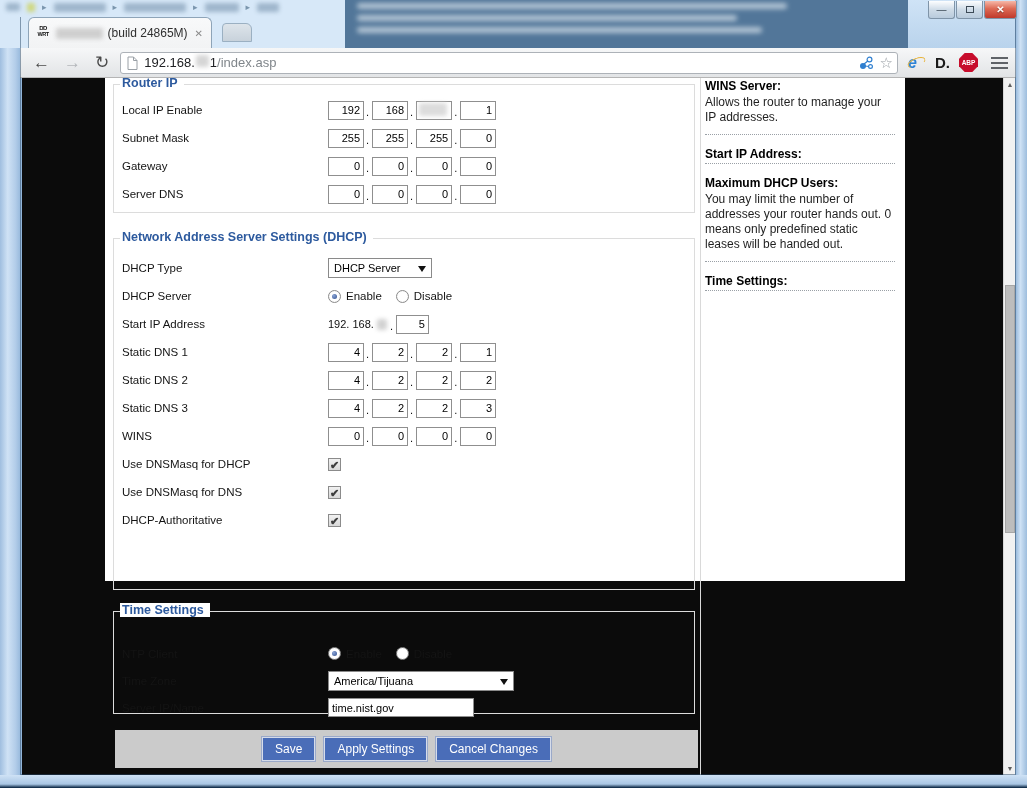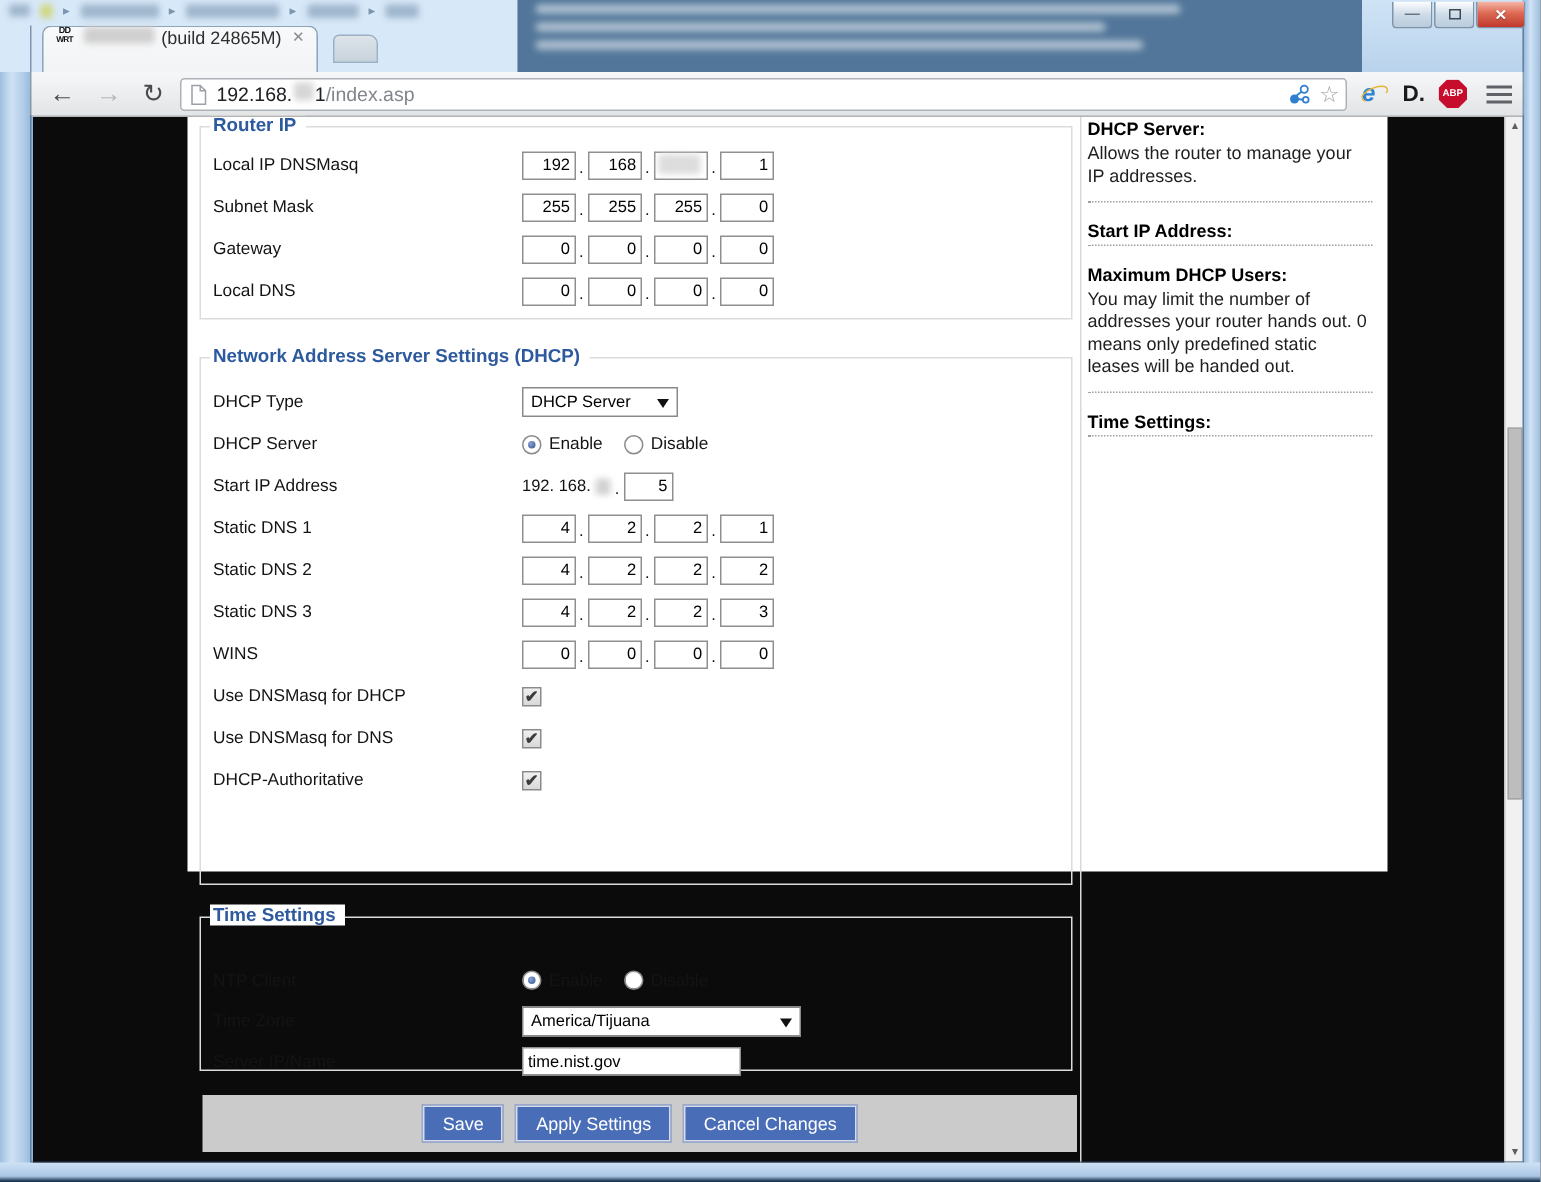--- a/index.html
+++ b/index.html
@@ -31,21 +31,21 @@
     background:linear-gradient(#fdfeff,#cfdce8 50%,#b9cbdc); color:#3c4a57; font-size:10px;
     display:flex; align-items:center; justify-content:center; border-radius:0 0 3px 3px; }
   .winbtn + .winbtn { margin-left:1px; }
   .winbtn.close { width:33px; background:linear-gradient(#f6b8a8,#dd6a55 45%,#c0392b);
     color:#fff; font-weight:bold; text-shadow:0 1px 1px rgba(0,0,0,.4); }
   .maxglyph { width:8px; height:7px; border:1px solid #3c4a57; display:inline-block; }
 
   
   .tab { position:absolute; left:28px; top:17px; width:184px; height:31px; z-index:3;
     background:linear-gradient(#f8f9fa,#f2f3f4); border:1px solid #8ea4b8; border-bottom:none;
-    border-radius:6px 6px 0 0; display:flex; padding:0 6px; gap:5px; }
+    border-radius:6px 6px 0 0; display:flex; align-items:center; padding:0 6px; gap:5px; }
   .favicon { width:16px; height:16px; flex:0 0 16px; color:#111; font-weight:bold; text-align:center; }
   .favicon .l1 { display:block; font-size:6px; line-height:7px; letter-spacing:-0.5px; }
   .favicon .l2 { display:block; font-size:5.5px; line-height:5px; letter-spacing:-0.5px; }
   .tab-title { font-size:12px; color:#2f2f2f; white-space:nowrap; }
   .tab-close { margin-left:auto; color:#8a8a8a; font-size:10px; padding:1px 2px; }
   .newtab { position:absolute; left:222px; top:23px; width:30px; height:19px; z-index:3;
     background:linear-gradient(#dde4ea,#c8d2db); border:1px solid #9bb0c2; border-radius:4px 6px 0 0; }
 
   
   .toolbar { position:absolute; left:20px; top:48px; width:996px; height:30px; z-index:4;
@@ -67,21 +67,21 @@
     border-radius:50%; transform:rotate(-22deg); border-bottom-color:transparent; }
   .d-icon { font-weight:800; font-size:15px; color:#1a1a1a; }
   .abp-icon { width:19px; height:19px; background:#c70d2c; color:#fff; font-size:6.5px; font-weight:bold;
     display:flex; align-items:center; justify-content:center;
     clip-path:polygon(30% 0,70% 0,100% 30%,100% 70%,70% 100%,30% 100%,0 70%,0 30%); }
   .menu-icon { display:flex; flex-direction:column; gap:3px; padding:0 8px 0 4px; }
   .menu-icon i { width:17px; height:2px; background:#5f6368; }
 
   
   .viewport { position:absolute; left:22px; top:78px; width:981px; height:697px; background:#0b0b0b; z-index:1; }
-  .panel { position:absolute; left:105px; top:78px; width:800px; height:503px; background:#fff; z-index:2;margin-left:20px; }
+  .panel { position:absolute; left:105px; top:78px; width:800px; height:503px; background:#fff; z-index:2; }
   .vline { position:absolute; left:595px; top:0; width:1px; height:697px; background:#d9d9d9; }
 
   
   .fset { position:absolute; left:8px; width:582px; border:1px solid #dcdcdc; }
   .legend { position:absolute; top:-9px; left:6px; background:#fff; padding:0 6px 0 2px;
     color:#2d5a9e; font-weight:bold; font-size:12.5px; white-space:nowrap; }
   .frow { display:flex; align-items:center; height:28px; padding-left:8px; }
   .flabel { width:206px; font-size:11.5px; color:#141414; flex:0 0 206px; }
   .oct { width:36px; height:19px; border:1px solid #8f8f8f; font-size:11px; text-align:right;
     padding:0 3px 0 0; background:#fff; color:#000; font-family:inherit; }
@@ -222,21 +222,21 @@
 
   <div class="viewport"></div>
 
   <div class="panel">
     <div class="vline"></div>
 
     <div class="fset" style="top:6px;height:129px;padding-top:11px">
       <span class="legend">Router IP</span>
 
       <div class="frow">
-        <span class="flabel">Local IP DNSMasq</span>
+        <span class="flabel">Local IP Enable</span>
         <input class="oct" value="192" style="">
           <span class="dot">.</span>
         <input class="oct" value="168" style="">
           <span class="dot">.</span>
         <span class="octwrap"><input class="oct" value="" style=""><span class="mask blur"></span></span>
           <span class="dot">.</span>
         <input class="oct" value="1" style="">
       </div>
       <div class="frow">
         <span class="flabel">Subnet Mask</span>
@@ -252,21 +252,21 @@
         <span class="flabel">Gateway</span>
         <input class="oct" value="0" style="">
           <span class="dot">.</span>
         <input class="oct" value="0" style="">
           <span class="dot">.</span>
         <input class="oct" value="0" style="">
           <span class="dot">.</span>
         <input class="oct" value="0" style="">
       </div>
       <div class="frow">
-        <span class="flabel">Local DNS</span>
+        <span class="flabel">Server DNS</span>
         <input class="oct" value="0" style="">
           <span class="dot">.</span>
         <input class="oct" value="0" style="">
           <span class="dot">.</span>
         <input class="oct" value="0" style="">
           <span class="dot">.</span>
         <input class="oct" value="0" style="">
       </div>
     </div>
 
@@ -367,21 +367,21 @@
       </div>
     </div>
 
     <div class="btnbar">
       <button class="btn">Save</button>
       <button class="btn">Apply Settings</button>
       <button class="btn">Cancel Changes</button>
     </div>
 
     <div class="help">
-      <h4 class="first">DHCP Server:</h4>
+      <h4 class="first">WINS Server:</h4>
       <p>Allows the router to manage your IP addresses.</p>
       <div class="hdiv"></div>
       <h4>Start IP Address:</h4>
       <div class="hdiv"></div>
       <h4>Maximum DHCP Users:</h4>
       <p>You may limit the number of addresses your router hands out. 0 means only predefined static leases will be handed out.</p>
       <div class="hdiv"></div>
       <h4>Time Settings:</h4>
       <div class="hdiv"></div>
     </div>

